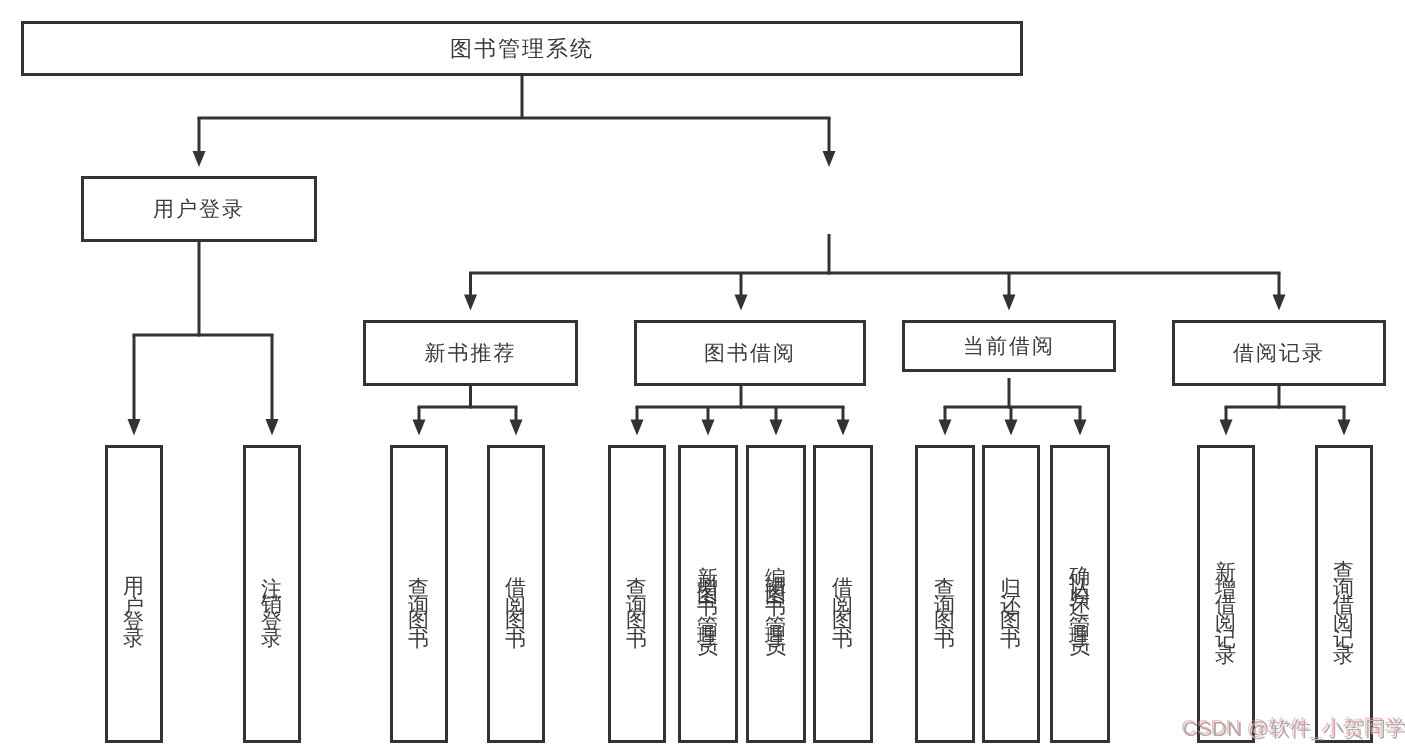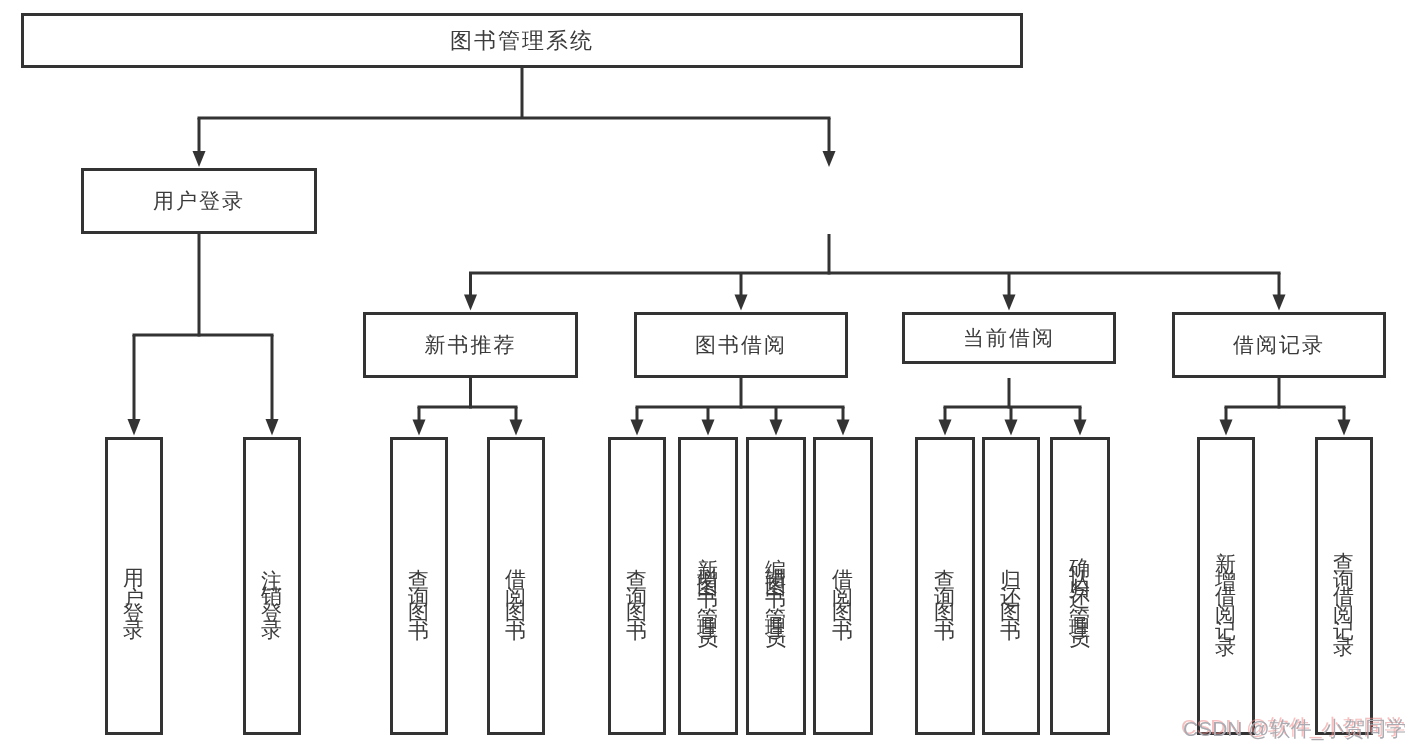--- a/index.html
+++ b/index.html
@@ -26,20 +26,21 @@
     position: absolute;
     box-sizing: border-box;
     border: 3px solid #333333;
     background: #ffffff;
     display: flex;
     align-items: center;
     justify-content: center;
     color: #3b3b3b;
     z-index: 2;
     text-align: center;
+    margin-top: 8px;
   }
   .node-h {
     font-size: 21px;
     letter-spacing: 2px;
     white-space: nowrap;
   }
   .node-root {
     font-size: 22px;
   }
   .leaf .vtext {
@@ -131,21 +132,21 @@
       <polygon points="1219.5,419.5 1232.5,419.5 1226,435.5"></polygon>
       <polygon points="1337.5,419.5 1350.5,419.5 1344,435.5"></polygon>
     </g>
   </svg>
 
   <div class="node node-h node-root" style="left:21px; top:13px; width:1002px; height:55px;">图书管理系统</div>
 
   <div class="node node-h" style="left:81px; top:168px; width:236px; height:66px;">用户登录</div>
 
   <div class="node node-h" style="left:363px; top:312px; width:215px; height:66px;">新书推荐</div>
-  <div class="node node-h" style="left:634px; top:312px; width:214px; height:66px;">图书借阅</div>
+  <div class="node node-h" style="left:634px; top:312px; width:232px; height:66px;">图书借阅</div>
   <div class="node node-h" style="left:902px; top:312px; width:214px; height:52px;">当前借阅</div>
   <div class="node node-h" style="left:1172px; top:312px; width:214px; height:66px;font-family:Liberation Mono, monospace;">借阅记录</div>
 
   <div class="node leaf" style="left:105px; top:437px; width:58px; height:298px;">
     <span class="vtext gap-wide">用户登录</span>
   </div>
   <div class="node leaf" style="left:243px; top:437px; width:58px; height:298px;">
     <span class="vtext gap-wide">注销登录</span>
   </div>
 

